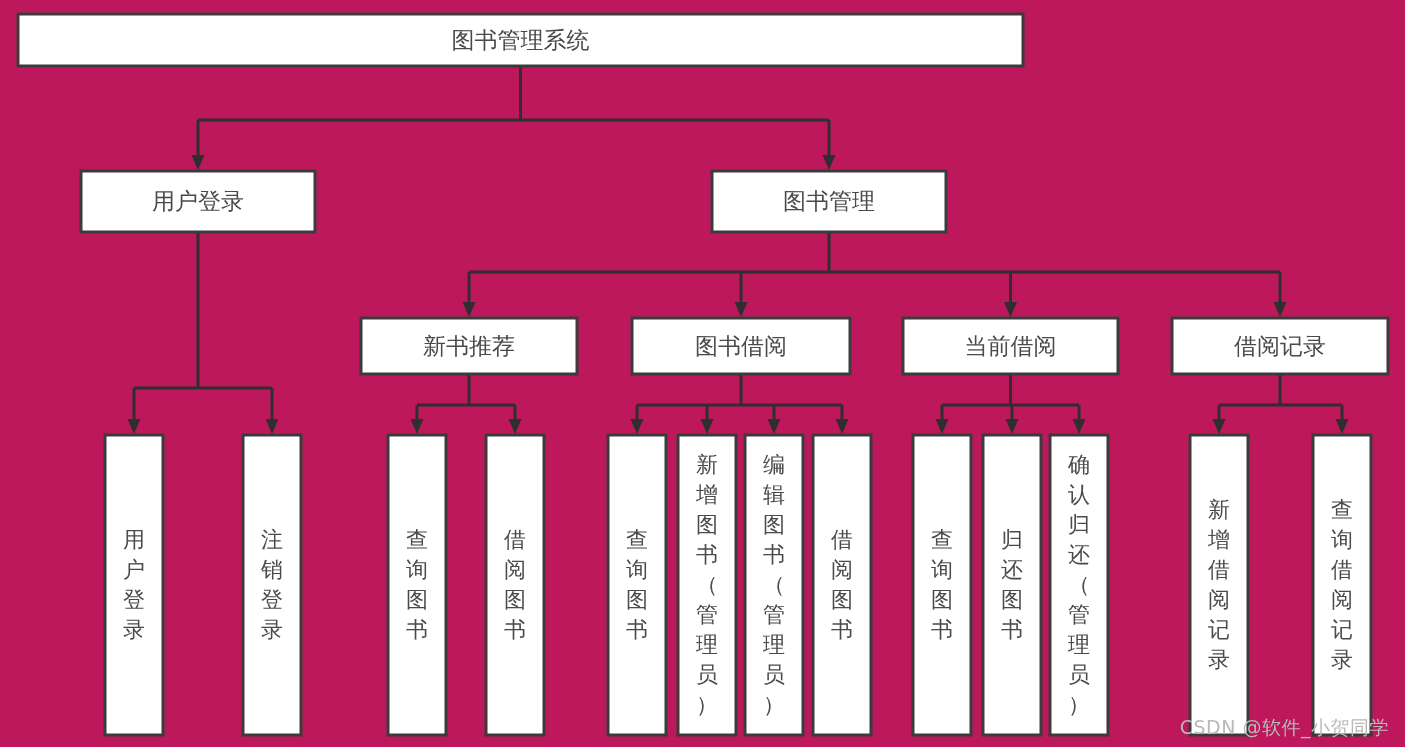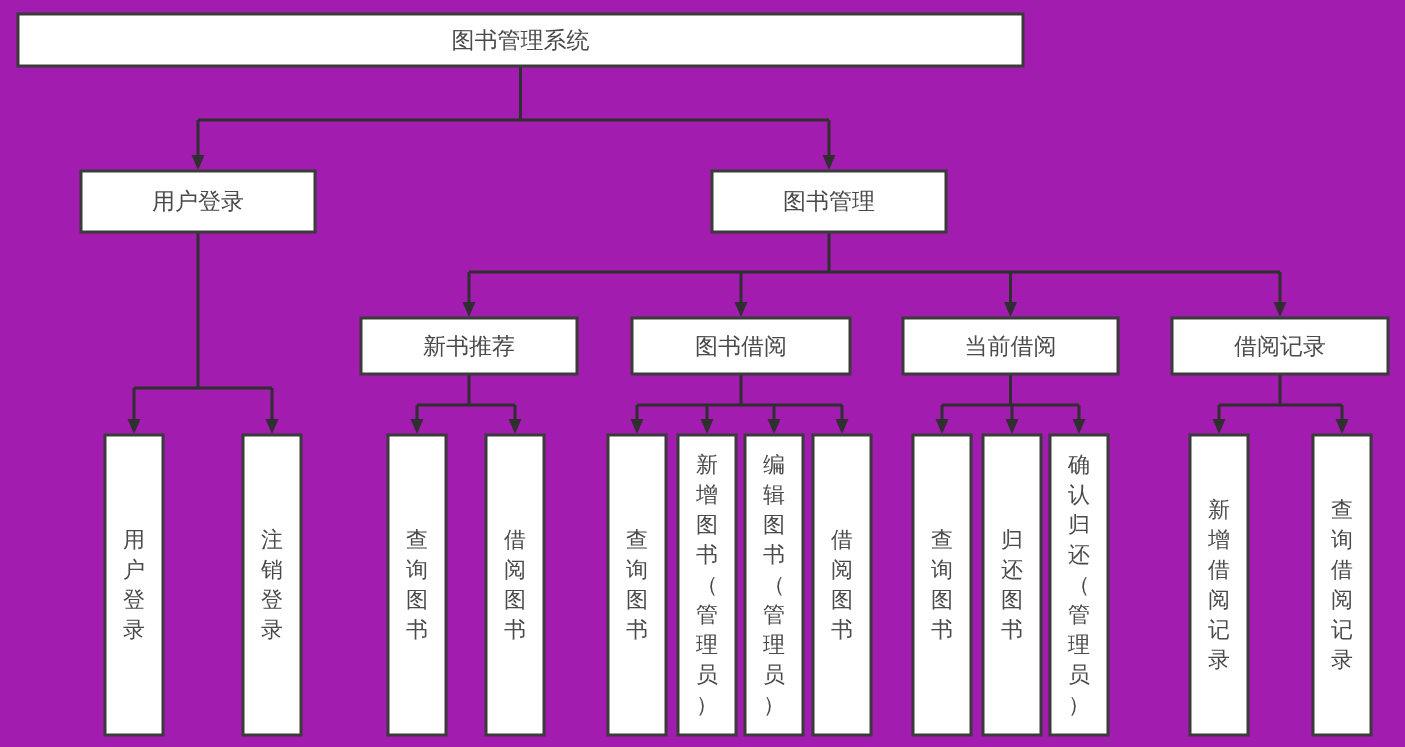--- a/index.html
+++ b/index.html
@@ -11,21 +11,21 @@
   body {
     width: 1405px;
     height: 747px;
     font-family: "DejaVu Sans", "Liberation Sans", sans-serif;
     overflow: hidden;
   }
   #diagram-root {
     position: relative;
     width: 1405px;
     height: 747px;
-    background: #a21caf;
+    background: #be185d;
   }
   svg#diagram-svg {
     position: absolute;
     top: 0;
     left: 0;
     width: 1405px;
     height: 747px;
     display: block;
   }
   .node-box {
@@ -217,13 +217,14 @@
         <g>
           <rect class="node-box" x="1190" y="435" width="58" height="300"></rect>
           <text class="node-label vertical-label" x="1219" y="511"><tspan x="1219" dy="0">新</tspan><tspan x="1219" dy="30">增</tspan><tspan x="1219" dy="30">借</tspan><tspan x="1219" dy="30">阅</tspan><tspan x="1219" dy="30">记</tspan><tspan x="1219" dy="30">录</tspan></text>
         </g>
         <g>
           <rect class="node-box" x="1313" y="435" width="58" height="300"></rect>
           <text class="node-label vertical-label" x="1342" y="511"><tspan x="1342" dy="0">查</tspan><tspan x="1342" dy="30">询</tspan><tspan x="1342" dy="30">借</tspan><tspan x="1342" dy="30">阅</tspan><tspan x="1342" dy="30">记</tspan><tspan x="1342" dy="30">录</tspan></text>
         </g>
       </g>
   </svg>
+  <div class="watermark-text">CSDN @软件_小贺同学</div>
 </div>
 
 </body></html>

